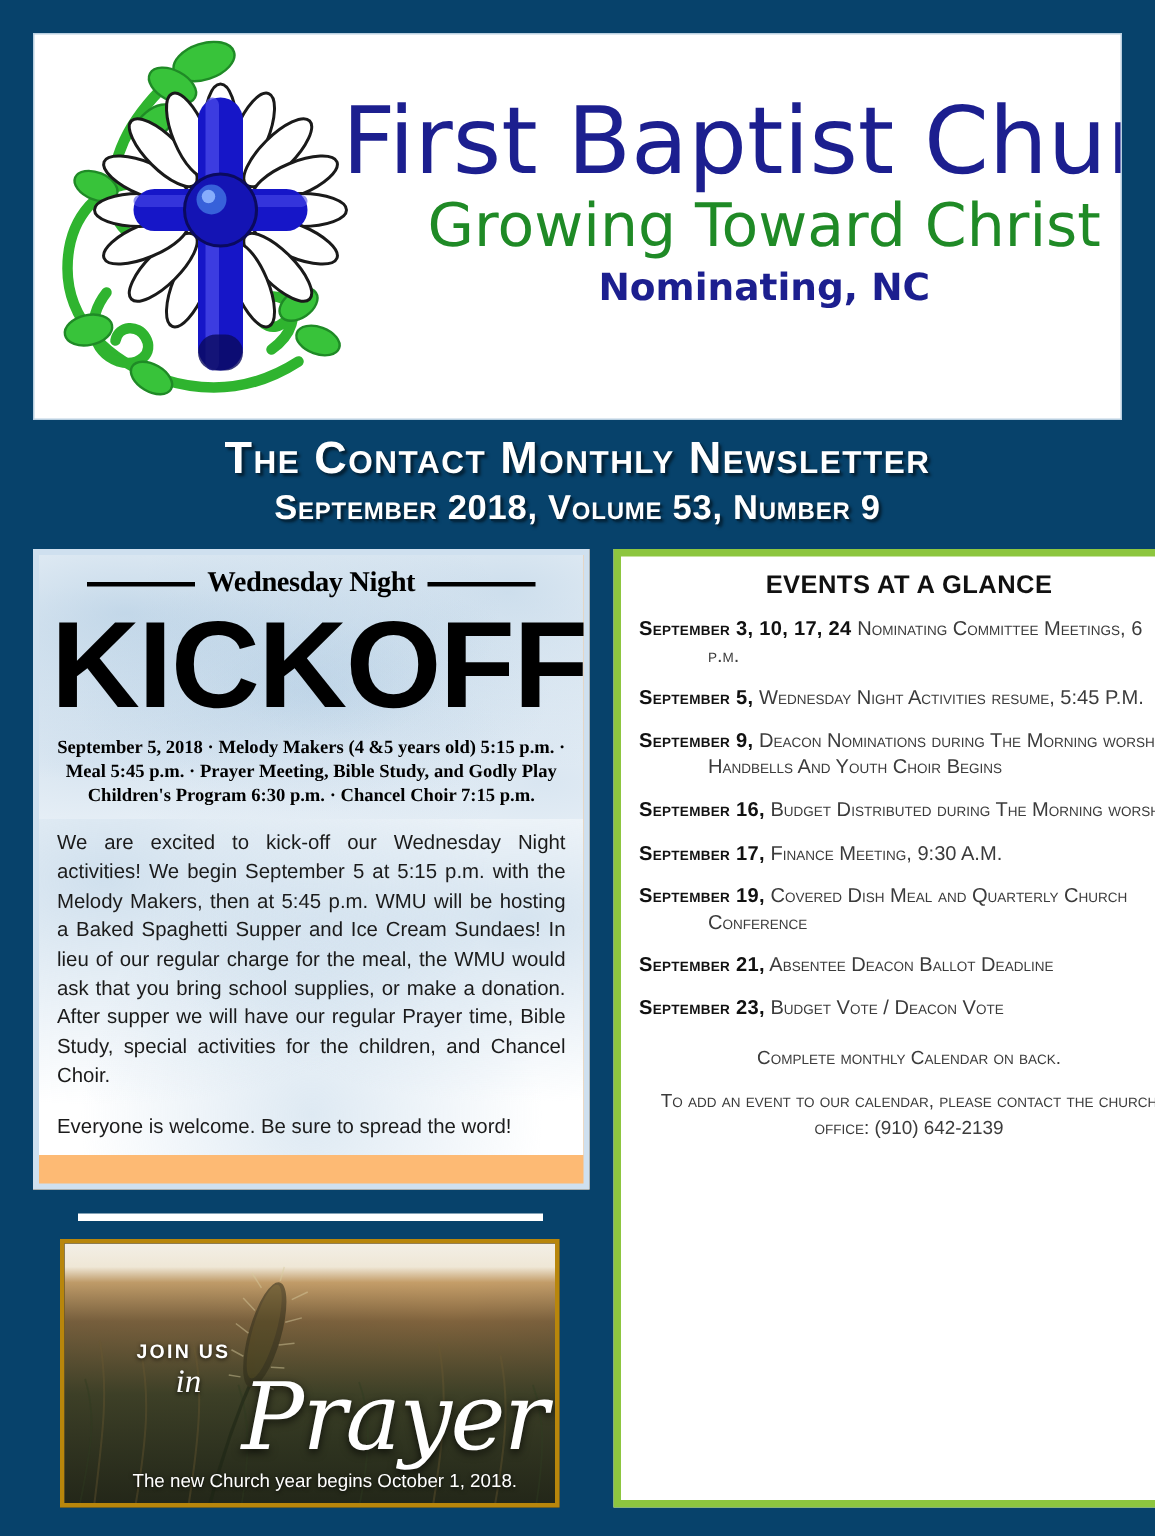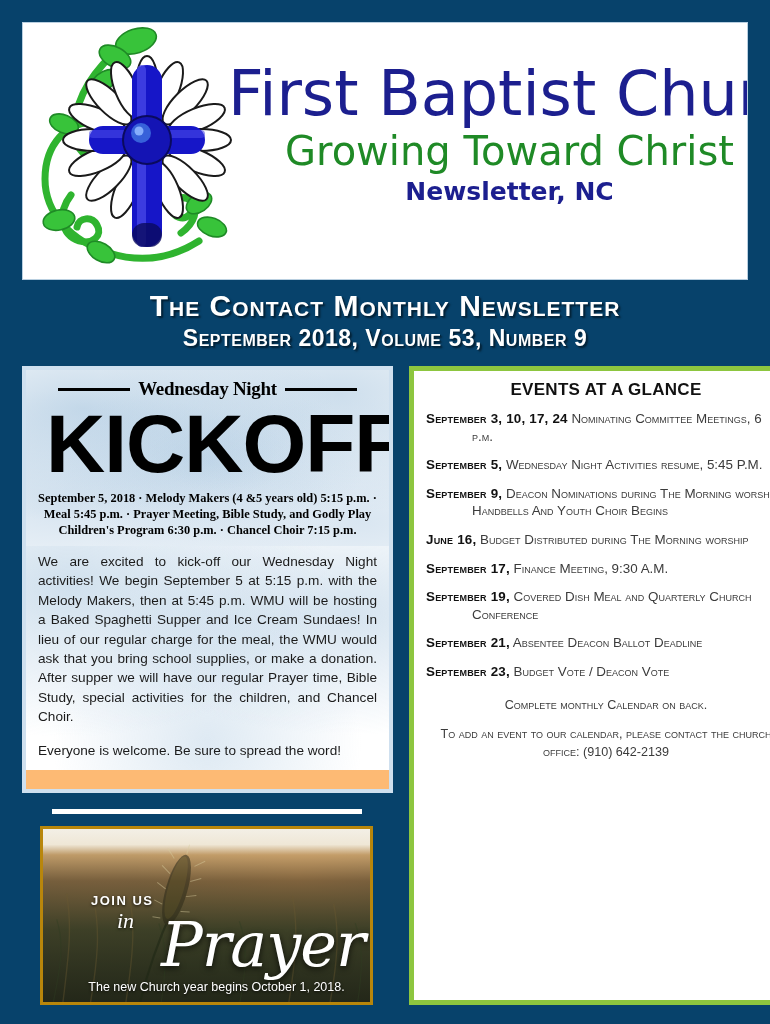--- a/index.html
+++ b/index.html
@@ -79,21 +79,21 @@
   }
   .wed-rule{height:3px;background:#000;flex:0 0 72px;}
   .wed-label{
     font-family:"Liberation Serif", serif;
     font-size:19px;line-height:22px;font-weight:700;color:#000;
     white-space:nowrap;letter-spacing:-.3px;
   }
   .kickoff-word{
     font-family:"Liberation Sans", sans-serif;
     font-size:82px;line-height:84px;font-weight:700;color:#000;
-    text-align:center;letter-spacing:-1px;margin:2px 0 4px 12px;
+    text-align:center;letter-spacing:-1px;margin:2px 0 4px 0;
   }
   .kickoff-details{
     font-family:"Liberation Serif", serif;
     font-size:12.4px;line-height:16px;font-weight:700;color:#000;
     text-align:center;margin:0 0 4px 0;
   }
   .kickoff-body{
     padding:6px 12px 10px 12px;
     background:
       radial-gradient(ellipse at 12% 18%, rgba(150,186,216,.45) 0%, rgba(255,255,255,0) 58%),
@@ -278,21 +278,21 @@
 
         <circle cx="116" cy="113" r="24" fill="#1414b4" stroke="#0a0a5e" stroke-width="2"></circle>
         <circle cx="110" cy="106" r="10" fill="#3d6fe0" opacity=".85"></circle>
         <circle cx="108" cy="104" r="4.5" fill="#8fb6ff" opacity=".9"></circle>
       </svg>
     </div>
 
     <div class="logo-text">
       <div class="church-name">First Baptist Church</div>
       <div class="tagline">Growing Toward Christ</div>
-      <div class="city">Newsletter, NC</div>
+      <div class="city">Nominating, NC</div>
     </div>
   </div>
 </div>
 
 <div class="title-block">
   <div class="news-title">The Contact Monthly Newsletter</div>
   <div class="news-sub">September 2018, Volume 53, Number 9</div>
 </div>
 
 <div class="kickoff-panel">
@@ -356,21 +356,21 @@
   </div>
 </div>
 
 <div class="events-panel">
   <div class="events-inner">
     <div class="events-heading">EVENTS AT A GLANCE</div>
     <div id="events-list">
         <div class="event-item"><span class="ev-date">September 3, 10, 17, 24</span><span> Nominating Committee Meetings, 6 p.m.</span></div>
         <div class="event-item"><span class="ev-date">September 5,</span><span> Wednesday Night Activities resume, 5:45 P.M.</span></div>
         <div class="event-item"><span class="ev-date">September 9,</span><span> Deacon Nominations during The Morning worship, Handbells And Youth Choir Begins</span></div>
-        <div class="event-item"><span class="ev-date">June 16,</span><span> Budget Distributed during The Morning worship</span></div>
+        <div class="event-item"><span class="ev-date">September 16,</span><span> Budget Distributed during The Morning worship</span></div>
         <div class="event-item"><span class="ev-date">September 17,</span><span> Finance Meeting, 9:30 A.M.</span></div>
         <div class="event-item"><span class="ev-date">September 19,</span><span> Covered Dish Meal and Quarterly Church Conference</span></div>
         <div class="event-item"><span class="ev-date">September 21,</span><span> Absentee Deacon Ballot Deadline</span></div>
         <div class="event-item"><span class="ev-date">September 23,</span><span> Budget Vote / Deacon Vote</span></div>
       </div>
     <div class="events-note">Complete monthly Calendar on back.</div>
     <div class="events-note second">To add an event to our calendar, please contact the church office: (910) 642-2139</div>
   </div>
 </div>
 

